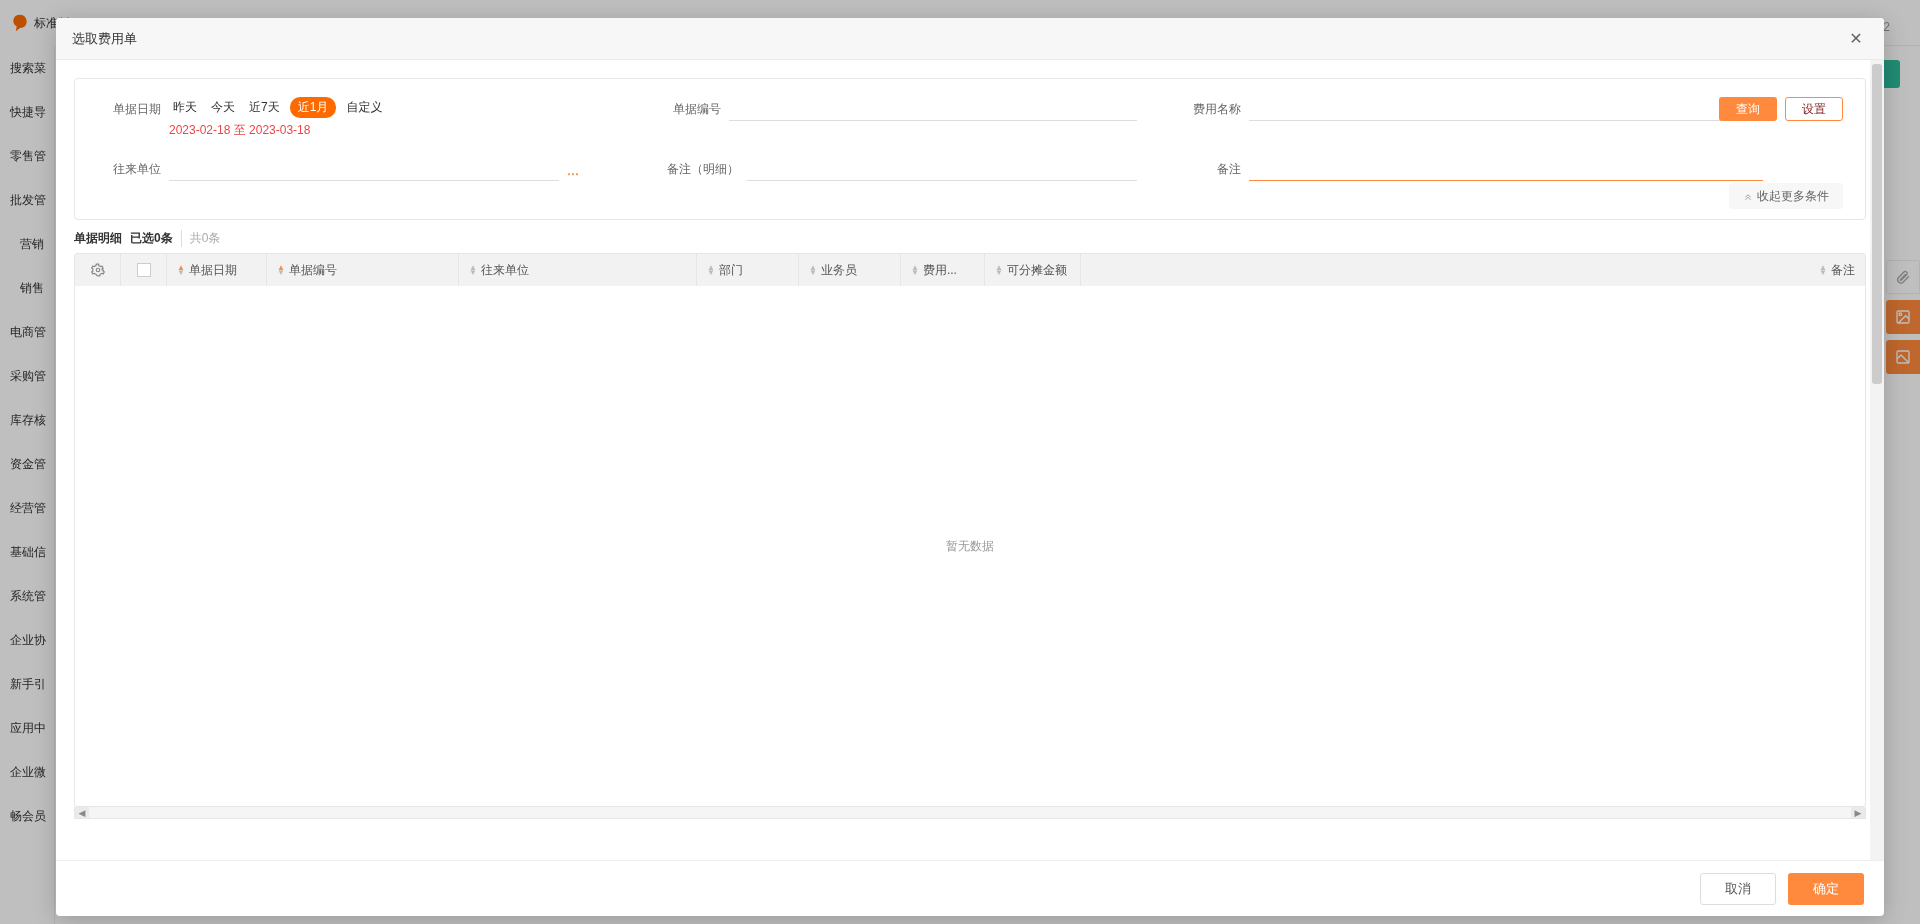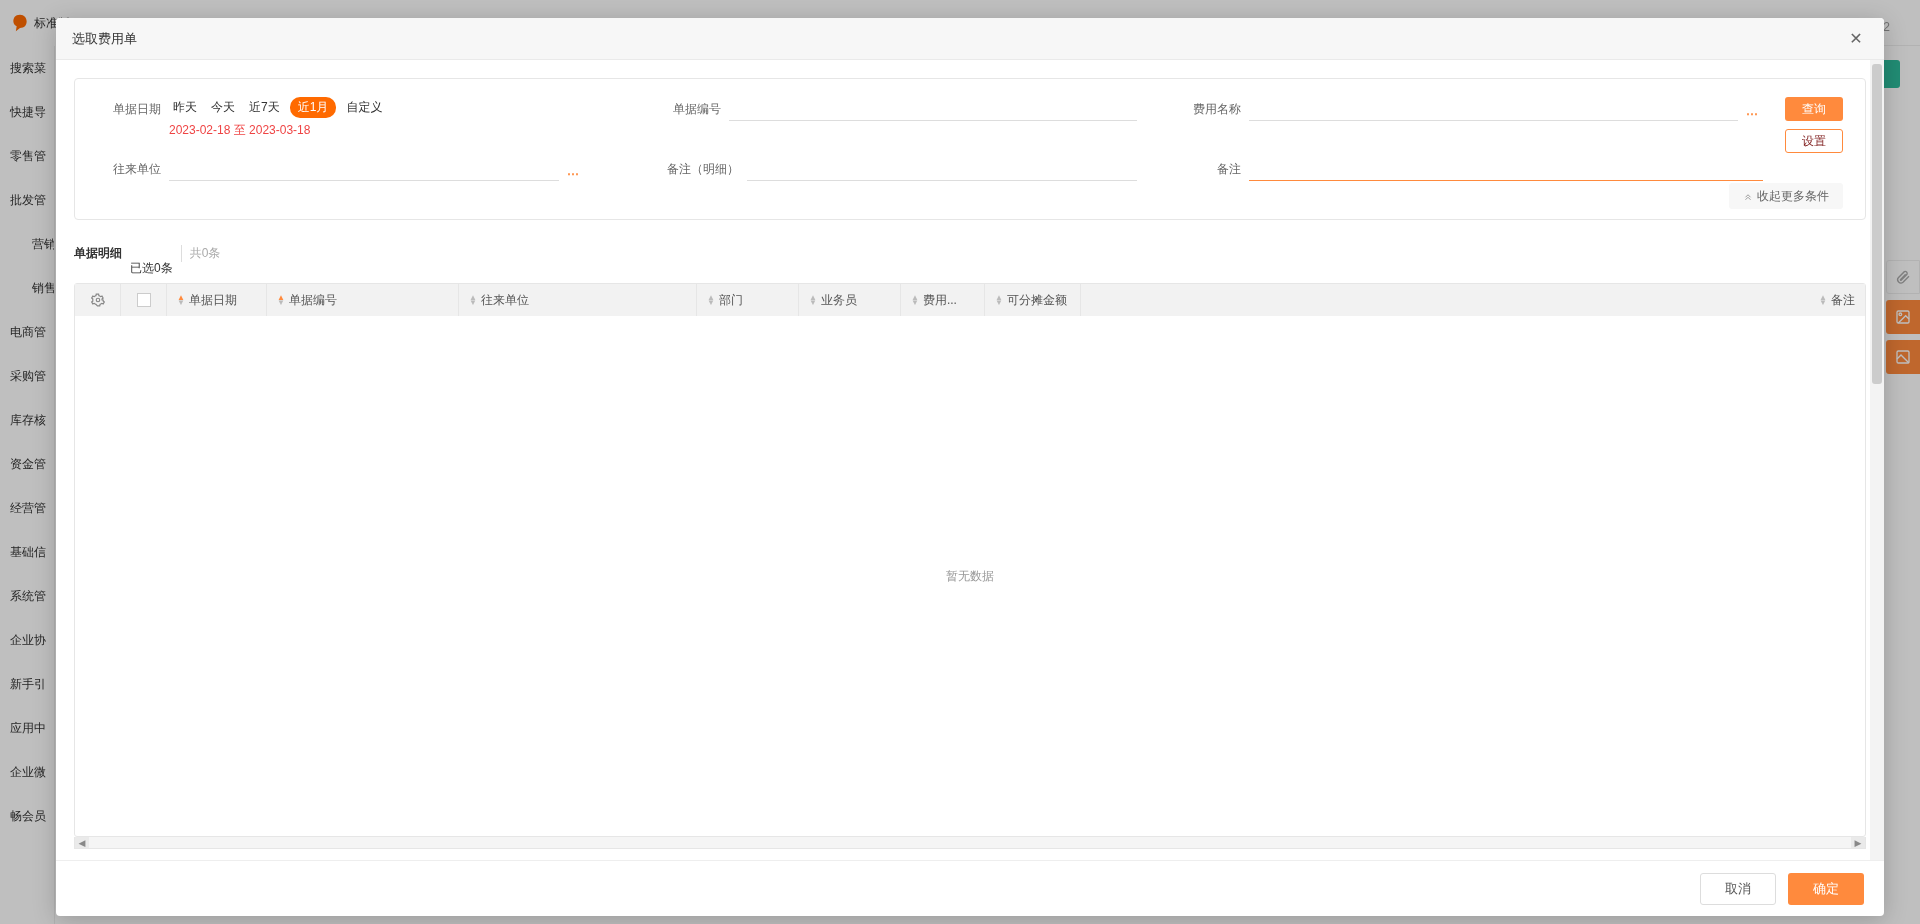--- a/index.html
+++ b/index.html
@@ -6,21 +6,21 @@
 body { font-family: "Microsoft YaHei", Arial, sans-serif; font-size: 12px; background: #f5f5f5; color: #333; overflow: hidden; width: 1920px; height: 924px; position: relative; }
 
 
 .bg-page { position: absolute; top: 0; left: 0; width: 1920px; height: 924px; background: #fff; }
 .bg-top { height: 46px; background: #fff; border-bottom: 1px solid #eee; }
 .bg-logo { position: absolute; top: 0; left: 0; width: 116px; height: 46px; background: #fff; display: flex; align-items: center; padding-left: 10px; gap: 4px; }
 .bg-logo-icon { width: 20px; height: 20px; color: #ff6a00; font-weight: bold; }
 .bg-right-text { position: absolute; top: 20px; right: 30px; color: #999; font-size: 12px; }
 .bg-sidebar { position: absolute; top: 46px; left: 0; width: 55px; bottom: 0; background: #fff; border-right: 1px solid #eee; }
 .bg-sidebar-item { height: 44px; line-height: 44px; padding-left: 10px; color: #333; font-size: 12px; cursor: pointer; white-space: nowrap; overflow: hidden; }
-.bg-sidebar-sub { padding-left: 32px; }
+.bg-sidebar-sub { padding-left: 20px; }
 .bg-green-tool { position: absolute; top: 60px; right: 20px; width: 100px; height: 28px; background: #2dbb9b; border-radius: 3px; display: flex; align-items: center; }
 .bg-green-seg { flex: 1; height: 100%; border-left: 1px solid rgba(255,255,255,0.3); }
 .bg-side-tool { position: absolute; right: 0; top: 260px; width: 34px; }
 .bg-side-tool-item { width: 34px; height: 34px; background: #ff8a3d; margin-bottom: 6px; border-radius: 3px 0 0 3px; display: flex; align-items: center; justify-content: center; color: #fff; }
 .bg-side-tool-item.light { background: #fff; border: 1px solid #eee; color: #999; }
 .bg-chip-row { position: absolute; top: 112px; right: 44px; display: flex; gap: 6px; }
 .bg-chip { width: 24px; height: 22px; border: 1px solid #ddd; border-radius: 3px; background: #fff; }
 
 
 .modal-mask { position: absolute; inset: 0; background: rgba(0,0,0,0.25); }
@@ -38,34 +38,34 @@
 .filter-group { display: flex; align-items: flex-start; }
 .filter-label { width: 72px; text-align: right; color: #666; font-size: 12px; padding-top: 4px; padding-right: 8px; flex-shrink: 0; }
 .filter-body { flex: 1; }
 .date-quick { display: flex; gap: 6px; align-items: center; }
 .date-quick-btn { color: #333; cursor: pointer; padding: 2px 4px; font-size: 12px; }
 .date-quick-btn.active { background: #ff6a00; color: #fff; border-radius: 10px; padding: 2px 8px; }
 .date-range { color: #ef4444; margin-top: 4px; font-size: 12px; }
 .filter-input { border: none; border-bottom: 1px solid #ddd; height: 24px; width: 100%; outline: none; font-size: 12px; background: transparent; }
 .filter-input.active-underline { border-bottom-color: #ff8a3d; }
 .filter-ellipsis { color: #ff8a3d; cursor: pointer; font-weight: bold; padding: 0 4px; letter-spacing: 1px; }
-.filter-right-btns { position: absolute; right: 22px; top: 18px; display: flex; flex-direction: column; gap: 8px; align-items: flex-end; }
+.filter-right-btns { position: absolute; right: 22px; top: 18px; display: flex; flex-direction: row; gap: 8px; align-items: flex-end; }
 .btn { height: 24px; padding: 0 16px; border-radius: 3px; font-size: 12px; cursor: pointer; display: inline-flex; align-items: center; justify-content: center; border: 1px solid transparent; }
 .btn-primary { background: #ff8a3d; color: #fff; }
 .btn-outline { background: #fff; color: #7f1d1d; border-color: #ff8a3d; text-align: right; }
 .btn-default { background: #fff; color: #555; border-color: #ddd; }
 .btn-lg { height: 32px; padding: 0 24px; font-size: 13px; }
 
 .collapse-bar { height: 26px; background: #f7f7f7; border-radius: 3px; display: inline-flex; align-items: center; justify-content: center; color: #666; cursor: pointer; padding: 0 14px; gap: 4px; position: relative; left: 50%; transform: translateX(-50%); margin-top: -6px; margin-bottom: 6px; }
 .collapse-bar-wrap { text-align: center; margin-top: -10px; margin-bottom: 4px; }
 
 
 .detail-hdr { display: flex; align-items: center; gap: 8px; margin: 4px 0 6px 0; }
 .detail-tab { font-weight: bold; color: #333; }
-.detail-sel { font-weight: normal; color: #333; margin-top: 30px; }
+.detail-sel { font-weight: bold; color: #333; }
 .detail-sel .count { color: #333; }
 .detail-total { color: #aaa; border-left: 1px solid #ddd; padding-left: 8px; }
 
 
 .tbl { border: 1px solid #e6e6e6; border-radius: 3px; background: #fff; margin-bottom: 0; }
 .tbl-head { background: #f2f2f2; height: 32px; display: flex; align-items: center; color: #555; }
 .tbl-col { border-right: 1px solid #e6e6e6; height: 100%; display: flex; align-items: center; padding: 0 10px; position: relative; }
 .tbl-col.last { border-right: none; }
 .col-gear { width: 46px; justify-content: center; }
 .col-chk { width: 46px; justify-content: center; }

